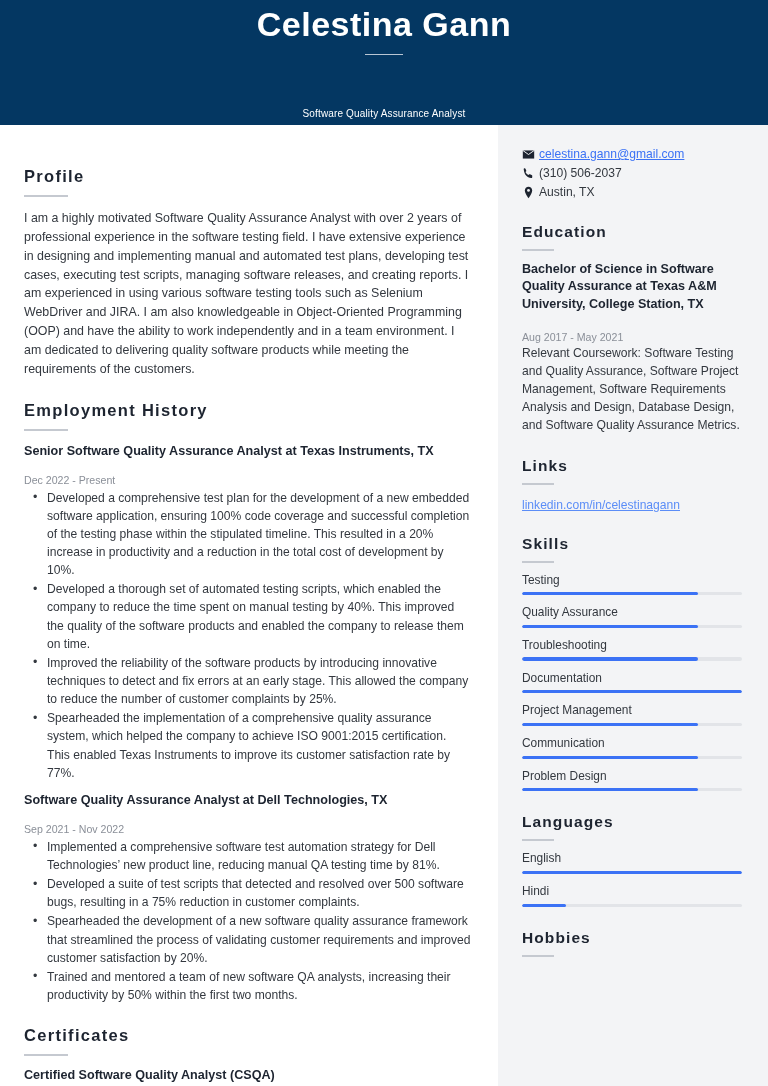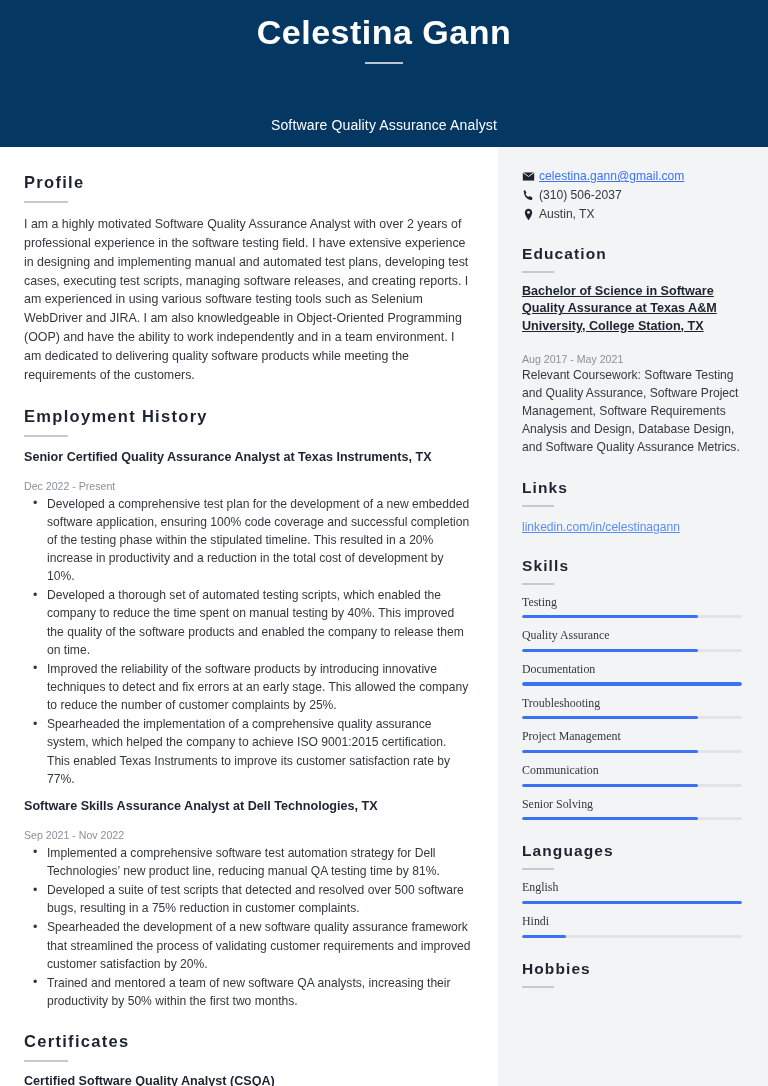--- a/index.html
+++ b/index.html
@@ -9,41 +9,41 @@
     height: 1086px;
     font-family: "Liberation Sans", sans-serif;
     background: #ffffff;
     color: #2b3038;
     overflow: hidden;
   }
 
   
   .header {
     background: #043762;
-    height: 147px;
+    height: 125px;
     display: flex;
     flex-direction: column;
     align-items: center;
     justify-content: center;
     color: #ffffff;
   }
   .header-name {
     font-size: 34px;
     font-weight: 700;
     letter-spacing: 0.5px;
     line-height: 1.1;
   }
   .header-rule {
     width: 38px;
     height: 1.5px;
     background: #b9c6d4;
     margin: 11px 0 10px 0;
   }
   .header-title {
-    font-size: 14px;
+    font-size: 10px;
     font-weight: 400;
     letter-spacing: 0.15px;
     margin-top: 43px;
   }
 
   
   .page {
     display: flex;
     height: 961px;
     align-items: stretch;
@@ -58,20 +58,21 @@
     background: #f3f4f6;
     padding: 22px 26px 0 24px;
   }
 
   
   .sec-head {
     font-size: 16.5px;
     font-weight: 700;
     letter-spacing: 1.3px;
     color: #1d2430;
+    margin-top: 16px;
   }
   .sec-rule {
     width: 44px;
     height: 2px;
     background: #c5c9d0;
     margin: 9px 0 12px 0;
   }
   .sidebar .sec-head { font-size: 15.5px; letter-spacing: 1.1px; }
   .sidebar .sec-rule { width: 32px; margin: 8px 0 10px 0; }
 
@@ -149,21 +150,20 @@
     text-decoration: underline;
     font-size: 12.1px;
   }
 
   
   .edu-title {
     font-size: 12.6px;
     font-weight: 700;
     color: #1d2430;
     line-height: 1.38;
-    text-decoration: underline;
   }
   .edu-date {
     font-size: 10.6px;
     color: #8a8f98;
     margin-top: 18px;
     margin-bottom: 2px;
   }
   .edu-desc {
     font-size: 12.1px;
     line-height: 1.48;
@@ -172,21 +172,21 @@
 
   
   .side-link {
     color: #5b8df7;
     font-size: 12.1px;
     display: inline-block;
     margin-top: 2px;
   }
 
   
-  .bar-item { margin-bottom: 10px; font-family: Liberation Serif, serif; }
+  .bar-item { margin-bottom: 10px; }
   .bar-label {
     font-size: 11.9px;
     color: #33383f;
     margin-bottom: 5.5px;
   }
   .bar-track {
     width: 100%;
     height: 3.2px;
     background: #e2e4e8;
     border-radius: 2px;
@@ -215,32 +215,32 @@
       <div class="sec-head">Profile</div>
       <div class="sec-rule"></div>
       <div class="para">I am a highly motivated Software Quality Assurance Analyst with over 2 years of professional experience in the software testing field. I have extensive experience in designing and implementing manual and automated test plans, developing test cases, executing test scripts, managing software releases, and creating reports. I am experienced in using various software testing tools such as Selenium WebDriver and JIRA. I am also knowledgeable in Object-Oriented Programming (OOP) and have the ability to work independently and in a team environment. I am dedicated to delivering quality software products while meeting the requirements of the customers.</div>
     </div>
 
     <div class="section">
       <div class="sec-head">Employment History</div>
       <div class="sec-rule"></div>
 
       <div class="job">
-        <div class="job-title">Senior Certified Quality Assurance Analyst at Texas Instruments, TX</div>
+        <div class="job-title">Senior Software Quality Assurance Analyst at Texas Instruments, TX</div>
         <div class="job-date">Dec 2022 - Present</div>
         <ul class="bullets">
           <li>Developed a comprehensive test plan for the development of a new embedded software application, ensuring 100% code coverage and successful completion of the testing phase within the stipulated timeline. This resulted in a 20% increase in productivity and a reduction in the total cost of development by 10%.</li>
           <li>Developed a thorough set of automated testing scripts, which enabled the company to reduce the time spent on manual testing by 40%. This improved the quality of the software products and enabled the company to release them on time.</li>
           <li>Improved the reliability of the software products by introducing innovative techniques to detect and fix errors at an early stage. This allowed the company to reduce the number of customer complaints by 25%.</li>
           <li>Spearheaded the implementation of a comprehensive quality assurance system, which helped the company to achieve ISO 9001:2015 certification. This enabled Texas Instruments to improve its customer satisfaction rate by 77%.</li>
         </ul>
       </div>
 
       <div class="job">
-        <div class="job-title">Software Skills Assurance Analyst at Dell Technologies, TX</div>
+        <div class="job-title">Software Quality Assurance Analyst at Dell Technologies, TX</div>
         <div class="job-date">Sep 2021 - Nov 2022</div>
         <ul class="bullets">
           <li>Implemented a comprehensive software test automation strategy for Dell Technologies’ new product line, reducing manual QA testing time by 81%.</li>
           <li>Developed a suite of test scripts that detected and resolved over 500 software bugs, resulting in a 75% reduction in customer complaints.</li>
           <li>Spearheaded the development of a new software quality assurance framework that streamlined the process of validating customer requirements and improved customer satisfaction by 20%.</li>
           <li>Trained and mentored a team of new software QA analysts, increasing their productivity by 50% within the first two months.</li>
         </ul>
       </div>
     </div>
 
@@ -307,45 +307,45 @@
           <div class="bar-fill" style="width: 80%;"></div>
         </div>
       </div>
       <div class="bar-item">
         <div class="bar-label">Quality Assurance</div>
         <div class="bar-track">
           <div class="bar-fill" style="width: 80%;"></div>
         </div>
       </div>
       <div class="bar-item">
+        <div class="bar-label">Troubleshooting</div>
+        <div class="bar-track">
+          <div class="bar-fill" style="width: 80%;"></div>
+        </div>
+      </div>
+      <div class="bar-item">
         <div class="bar-label">Documentation</div>
         <div class="bar-track">
           <div class="bar-fill" style="width: 100%;"></div>
         </div>
       </div>
       <div class="bar-item">
-        <div class="bar-label">Troubleshooting</div>
-        <div class="bar-track">
-          <div class="bar-fill" style="width: 80%;"></div>
-        </div>
-      </div>
-      <div class="bar-item">
         <div class="bar-label">Project Management</div>
         <div class="bar-track">
           <div class="bar-fill" style="width: 80%;"></div>
         </div>
       </div>
       <div class="bar-item">
         <div class="bar-label">Communication</div>
         <div class="bar-track">
           <div class="bar-fill" style="width: 80%;"></div>
         </div>
       </div>
       <div class="bar-item">
-        <div class="bar-label">Senior Solving</div>
+        <div class="bar-label">Problem Design</div>
         <div class="bar-track">
           <div class="bar-fill" style="width: 80%;"></div>
         </div>
       </div>
     </div>
 
     <div class="section">
       <div class="sec-head">Languages</div>
       <div class="sec-rule"></div>
 

